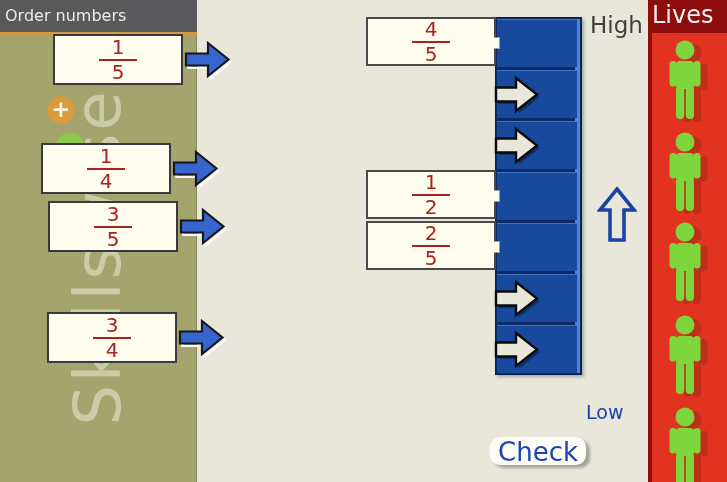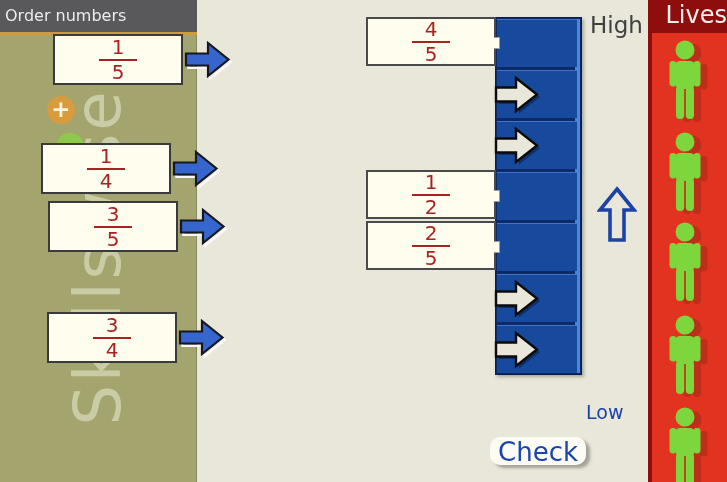--- a/index.html
+++ b/index.html
@@ -55,21 +55,21 @@
   .up-arrow { position:absolute; left:597px; top:186px; }
   .check-button { position:absolute; left:490px; top:437px; width:96px; height:28px;
     background:#fcfcf4; border:none; border-radius:10px; color:#1b44ad; font-size:26px;
     font-family:"DejaVu Sans", sans-serif; box-shadow:4px 3px 3px rgba(110,110,100,0.55);
     cursor:pointer; padding:0 2px 4px 2px; }
 
   
   .lives-panel { position:absolute; left:648px; top:0; width:79px; height:482px;
     background:#e23320; border-left:4px solid #8e0d0d; box-sizing:border-box; overflow:hidden; }
   .lives-header { height:33px; background:#8e0d0d; color:#f4efef; font-size:24px;
-    text-align:right; line-height:31px; margin-left:-4px; padding-left:4px; }
+    text-align:left; line-height:31px; margin-left:-4px; padding-left:4px; }
   .life { position:absolute; left:13px; }
 </style>
 </head>
 <body>
 
 <div id="stage">
 
   <div class="left-panel">
     <div class="watermark">Skillswise</div>
     <div class="zoom-plus">+</div>

